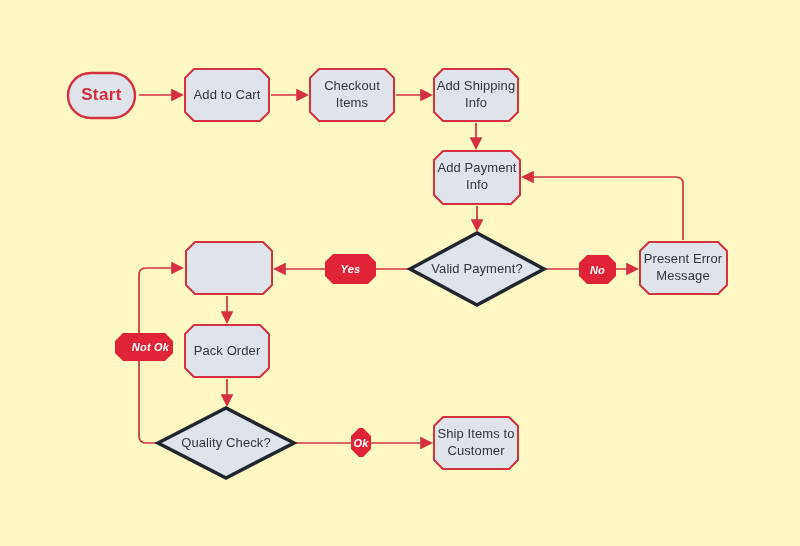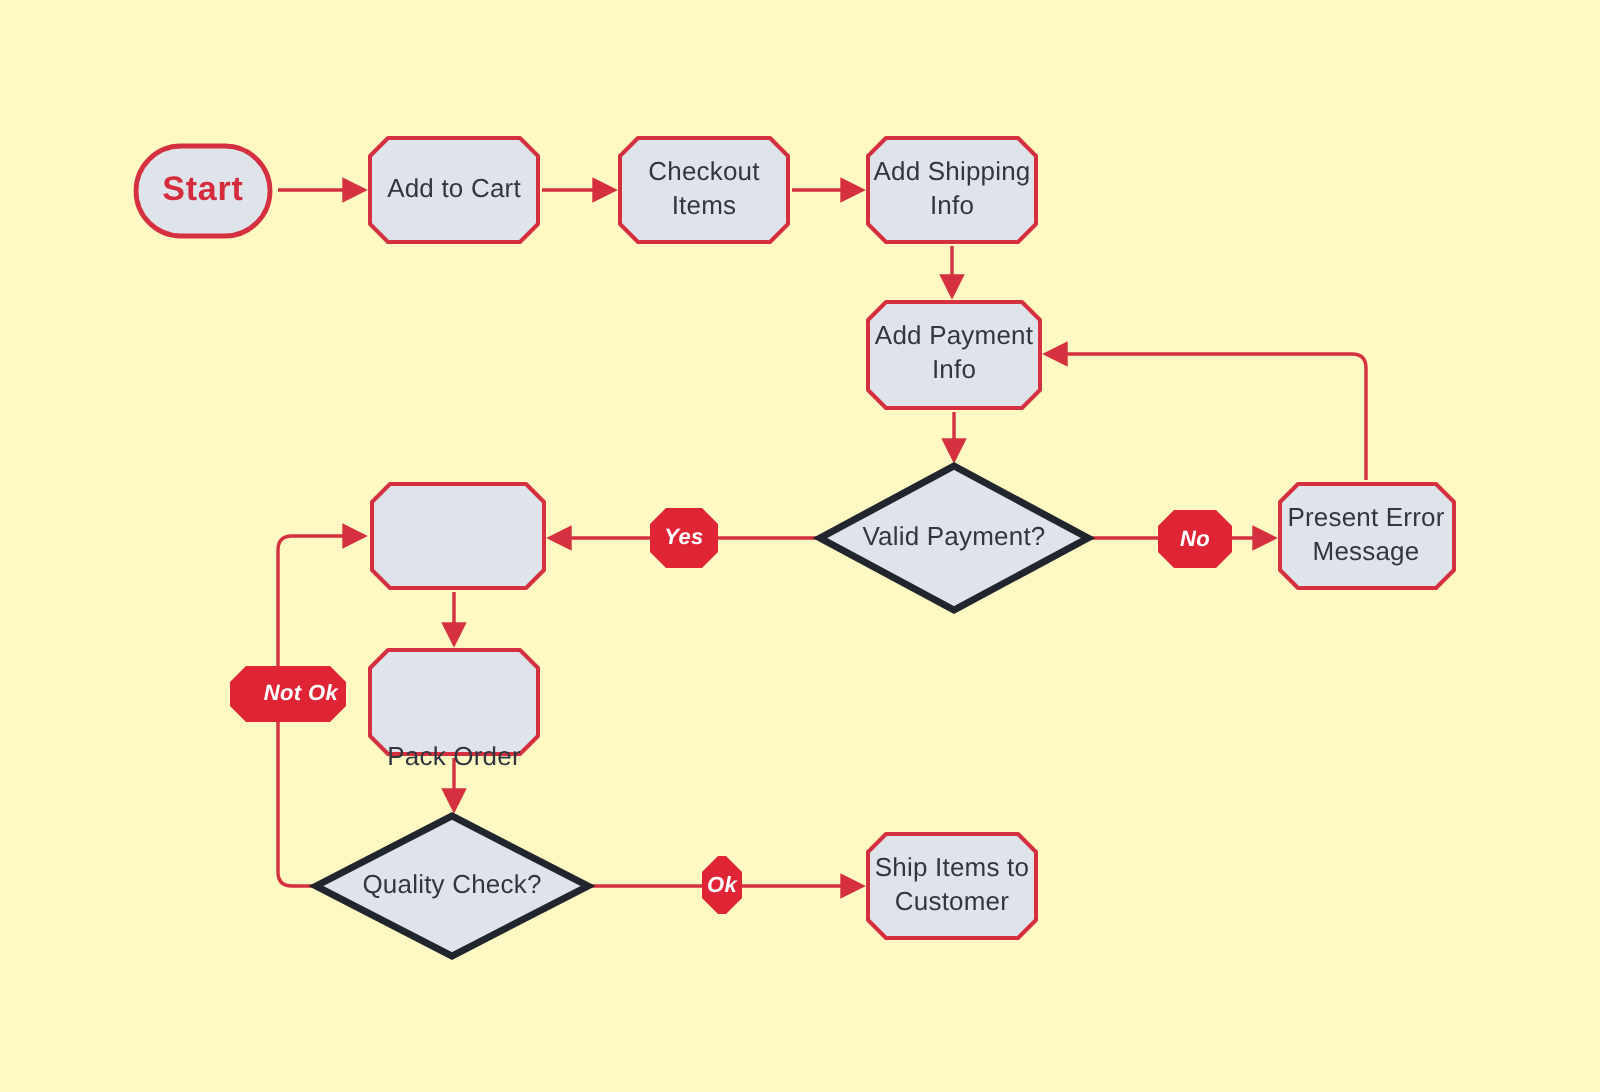--- a/index.html
+++ b/index.html
@@ -87,25 +87,25 @@
     </g>
   </svg>
 
   <div class="start-label" style="left:101.5px;top:95px;">Start</div>
   <div class="node-label" style="left:227px;top:95px;width:80px;">Add to Cart</div>
   <div class="node-label" style="left:352px;top:95px;width:70px;">Checkout Items</div>
   <div class="node-label" style="left:476px;top:95px;width:82px;">Add Shipping Info</div>
   <div class="node-label" style="left:477px;top:177px;width:82px;">Add Payment Info</div>
   <div class="node-label" style="left:477px;top:269px;width:120px;">Valid Payment?</div>
   <div class="node-label" style="left:683px;top:268px;width:82px;">Present Error Message</div>
-  <div class="node-label" style="left:227px;top:351px;width:96px;margin-top:28px;">Pack Order</div>
+  <div class="node-label" style="left:227px;top:351px;width:96px;">Pack Order</div>
   <div class="node-label" style="left:226px;top:443px;width:120px;">Quality Check?</div>
   <div class="node-label" style="left:476px;top:443px;width:80px;">Ship Items to Customer</div>
 
-  <div class="badge" style="left:325px;top:254px;width:34px;height:30px;">
+  <div class="badge" style="left:325px;top:254px;width:51px;height:30px;">
     <span>Yes</span>
   </div>
   <div class="badge" style="left:579px;top:255px;width:37px;height:29px;">
     <span>No</span>
   </div>
   <div class="badge" style="left:351px;top:428px;width:20px;height:29px;">
     <span>Ok</span>
   </div>
   <div class="badge" style="left:115px;top:333px;width:45px;height:28px;padding-left:13px;">
     <span>Not Ok</span>

